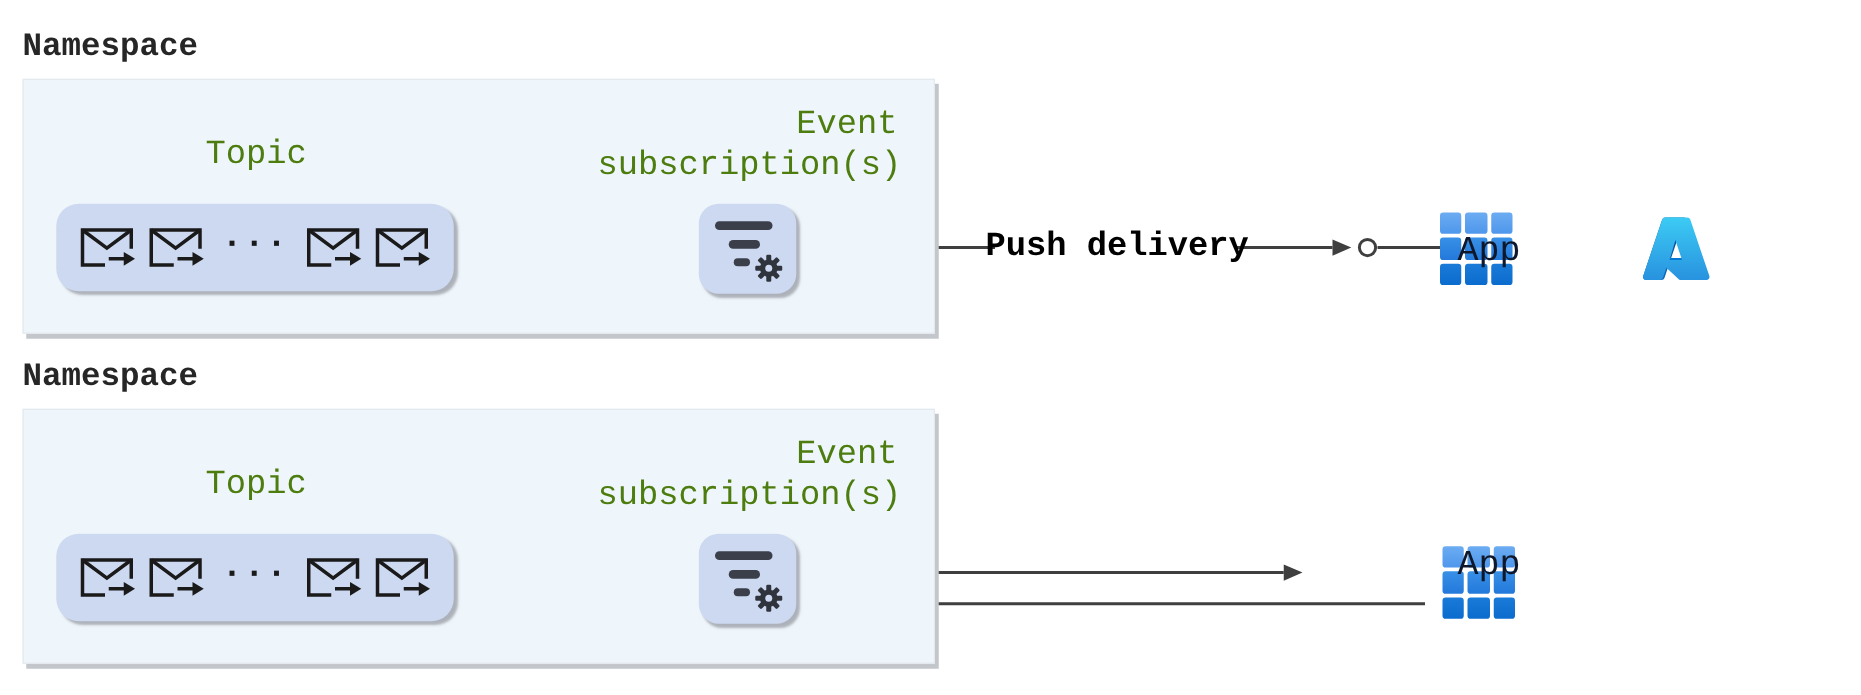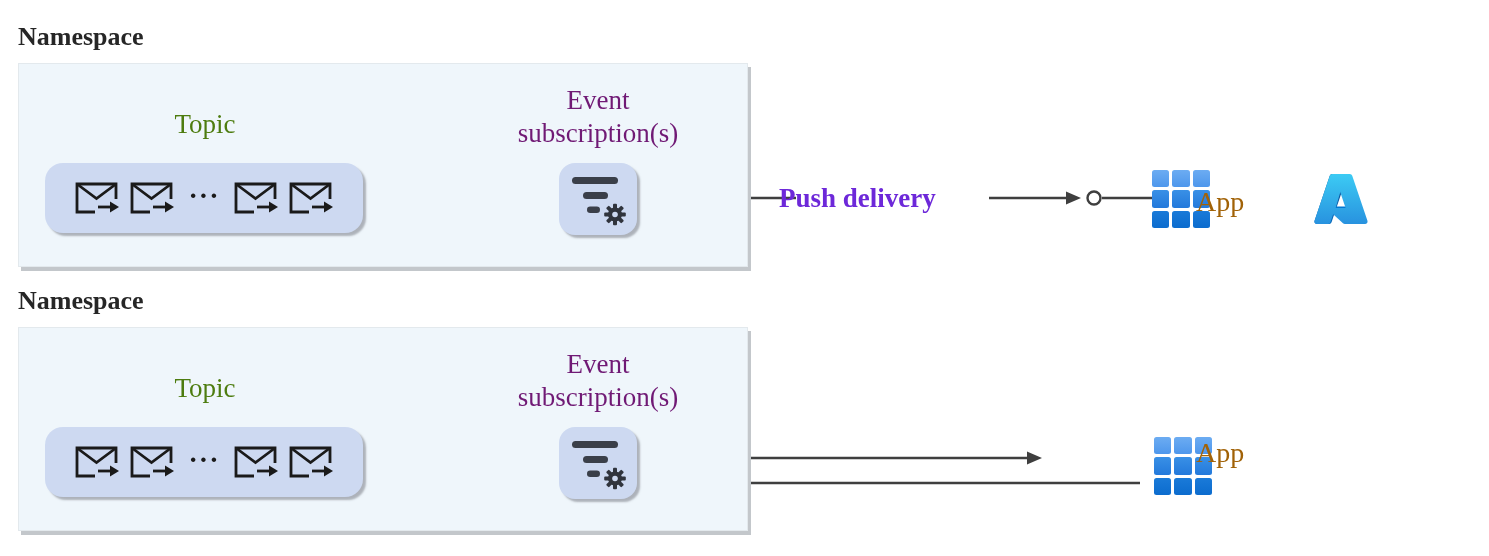--- a/index.html
+++ b/index.html
@@ -1,18 +1,18 @@
 <!DOCTYPE html>
 <html><head>
 <meta charset="utf-8">
 <style>
   html,body{margin:0;padding:0;background:#fff;}
   .canvas{
     position:relative;width:1489px;height:556px;background:#fff;
-    font-family:Liberation Serif, serif;overflow:hidden;
+    font-family:Liberation Mono, monospace;overflow:hidden;
   }
   .ns-label{
     position:absolute;left:18px;font-weight:700;font-size:26px;color:#262626;
   }
   .ns-box{
     position:absolute;left:18px;width:730px;height:204px;box-sizing:border-box;
     background:#EFF6FB;border:1px solid #E3E9ED;
     box-shadow:3px 4px 0 #C3C7CB;
   }
   .topic-label{
@@ -22,42 +22,42 @@
   .topic-pill{
     position:absolute;left:45px;width:318px;height:70px;background:#CDD9F1;
     border-radius:18px;box-shadow:3px 3px 2px rgba(145,150,158,.7);
     display:flex;align-items:center;justify-content:center;gap:9px;
   }
   .dots{
     font-weight:700;font-size:28px;color:#1A1A1A;letter-spacing:1px;
     line-height:1;padding:0 4px;transform:translateY(-2px);
   }
   .sub-label{
-    position:absolute;left:478px;width:240px;text-align:center;
-    font-size:27px;line-height:33px;color:#701a75;
+    position:absolute;left:478px;width:240px;text-align:right;
+    font-size:27px;line-height:33px;color:#4d7c0f;
   }
   .sub-tile{
     position:absolute;left:559px;width:78px;height:72px;background:#CDD9F1;
     border-radius:16px;box-shadow:3px 3px 2px rgba(145,150,158,.7);
     display:flex;align-items:center;justify-content:center;
   }
   .delivery-label{
-    position:absolute;width:220px;text-align:left;font-weight:700;
-    font-size:27px;color:#6d28d9;line-height:30px;
+    position:absolute;width:220px;text-align:right;font-weight:700;
+    font-size:27px;color:#000000;line-height:30px;
   }
   .app-icon{
     position:absolute;width:58px;height:58px;display:grid;gap:3px;
     grid-template-columns:repeat(3,1fr);grid-template-rows:repeat(3,1fr);
   }
   .app-icon span{display:block;border-radius:2.5px;}
   .app-icon span.r1{background:linear-gradient(180deg,#6CACF2,#4E97EC);}
   .app-icon span.r2{background:linear-gradient(180deg,#3990E6,#2379DB);}
   .app-icon span.r3{background:linear-gradient(180deg,#1A7AD8,#0C6CCE);}
   .app-label{
-    position:absolute;left:1196px;font-size:28px;color:#a16207;
+    position:absolute;left:1166px;font-size:28px;color:#0f172a;
   }
   .azure-logo{position:absolute;left:1312px;top:170px;width:58px;height:58px;}
   .azure-label{
     position:absolute;left:1374px;top:162px;font-size:28px;line-height:34px;color:#3B3B3B;
   }
   .connectors{position:absolute;inset:0;pointer-events:none;}
   svg.env{display:block;}
 </style>
 </head>
 <body>

